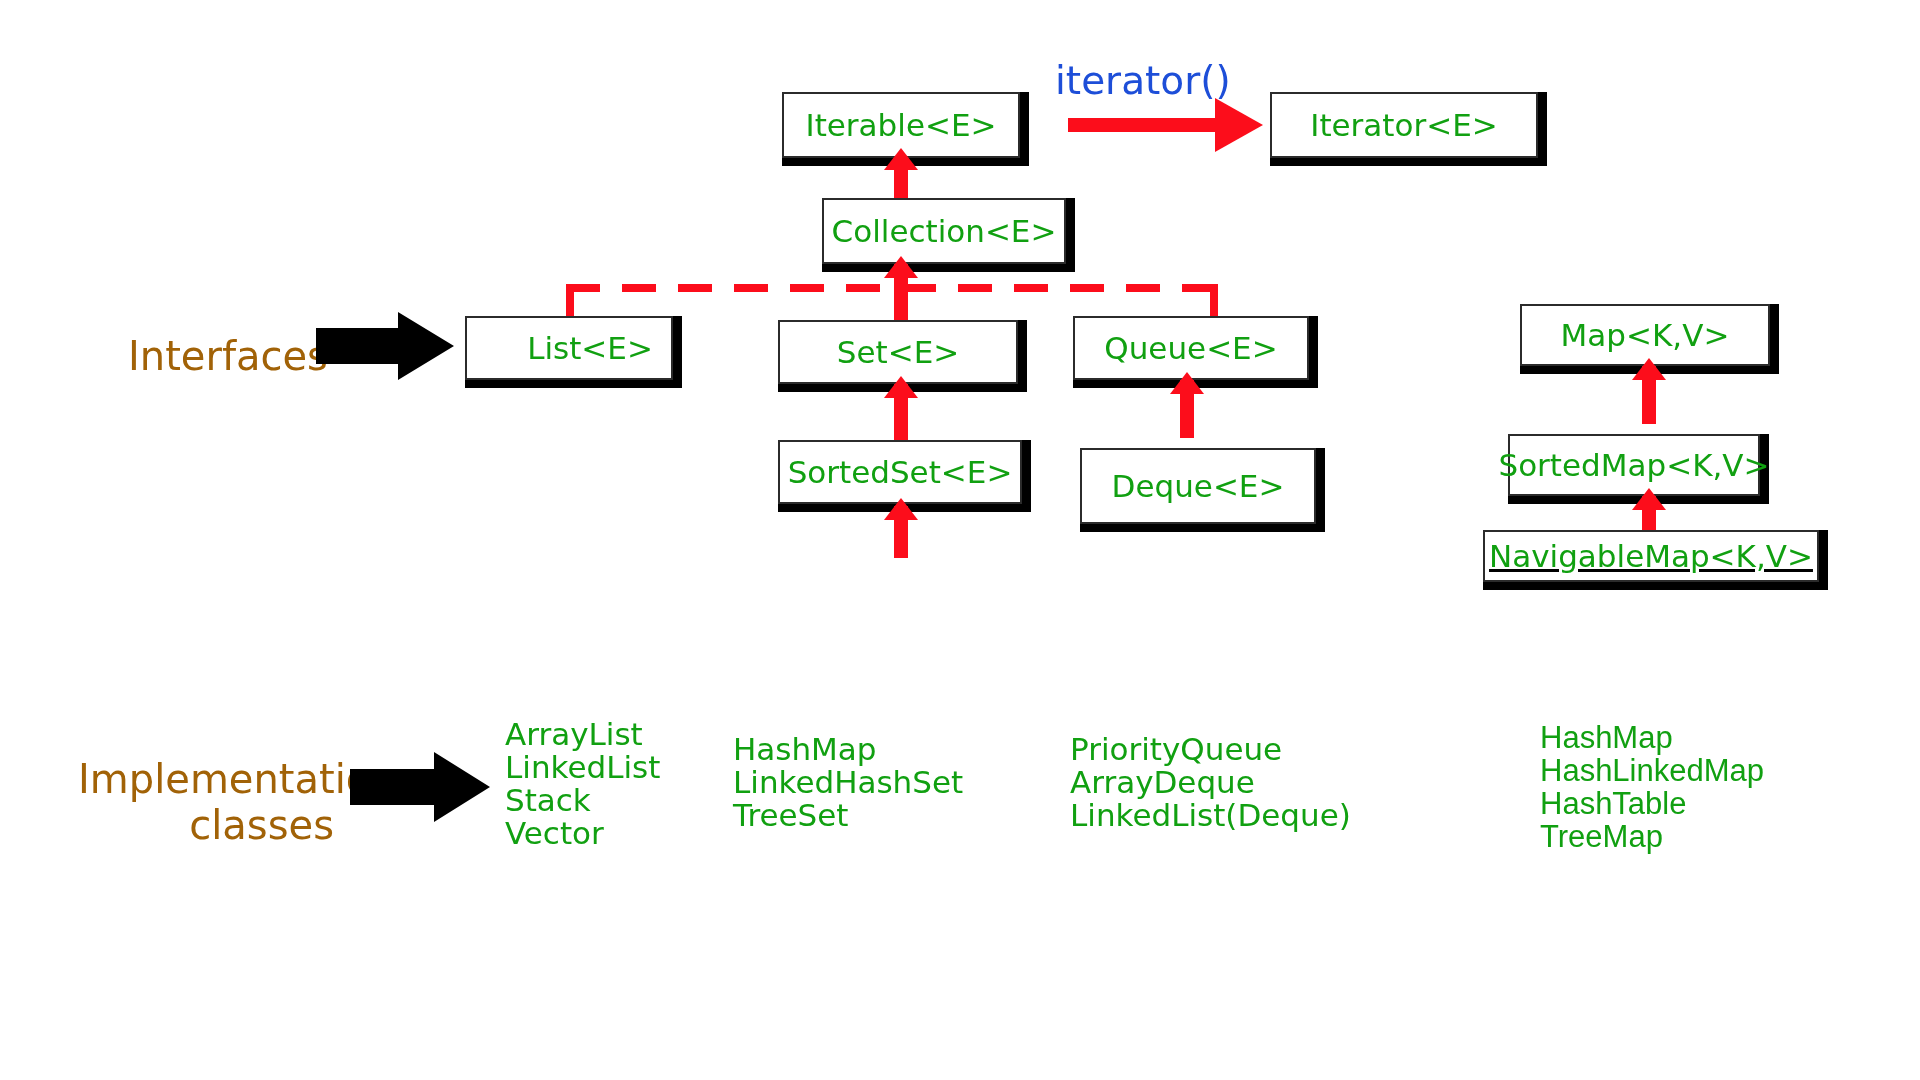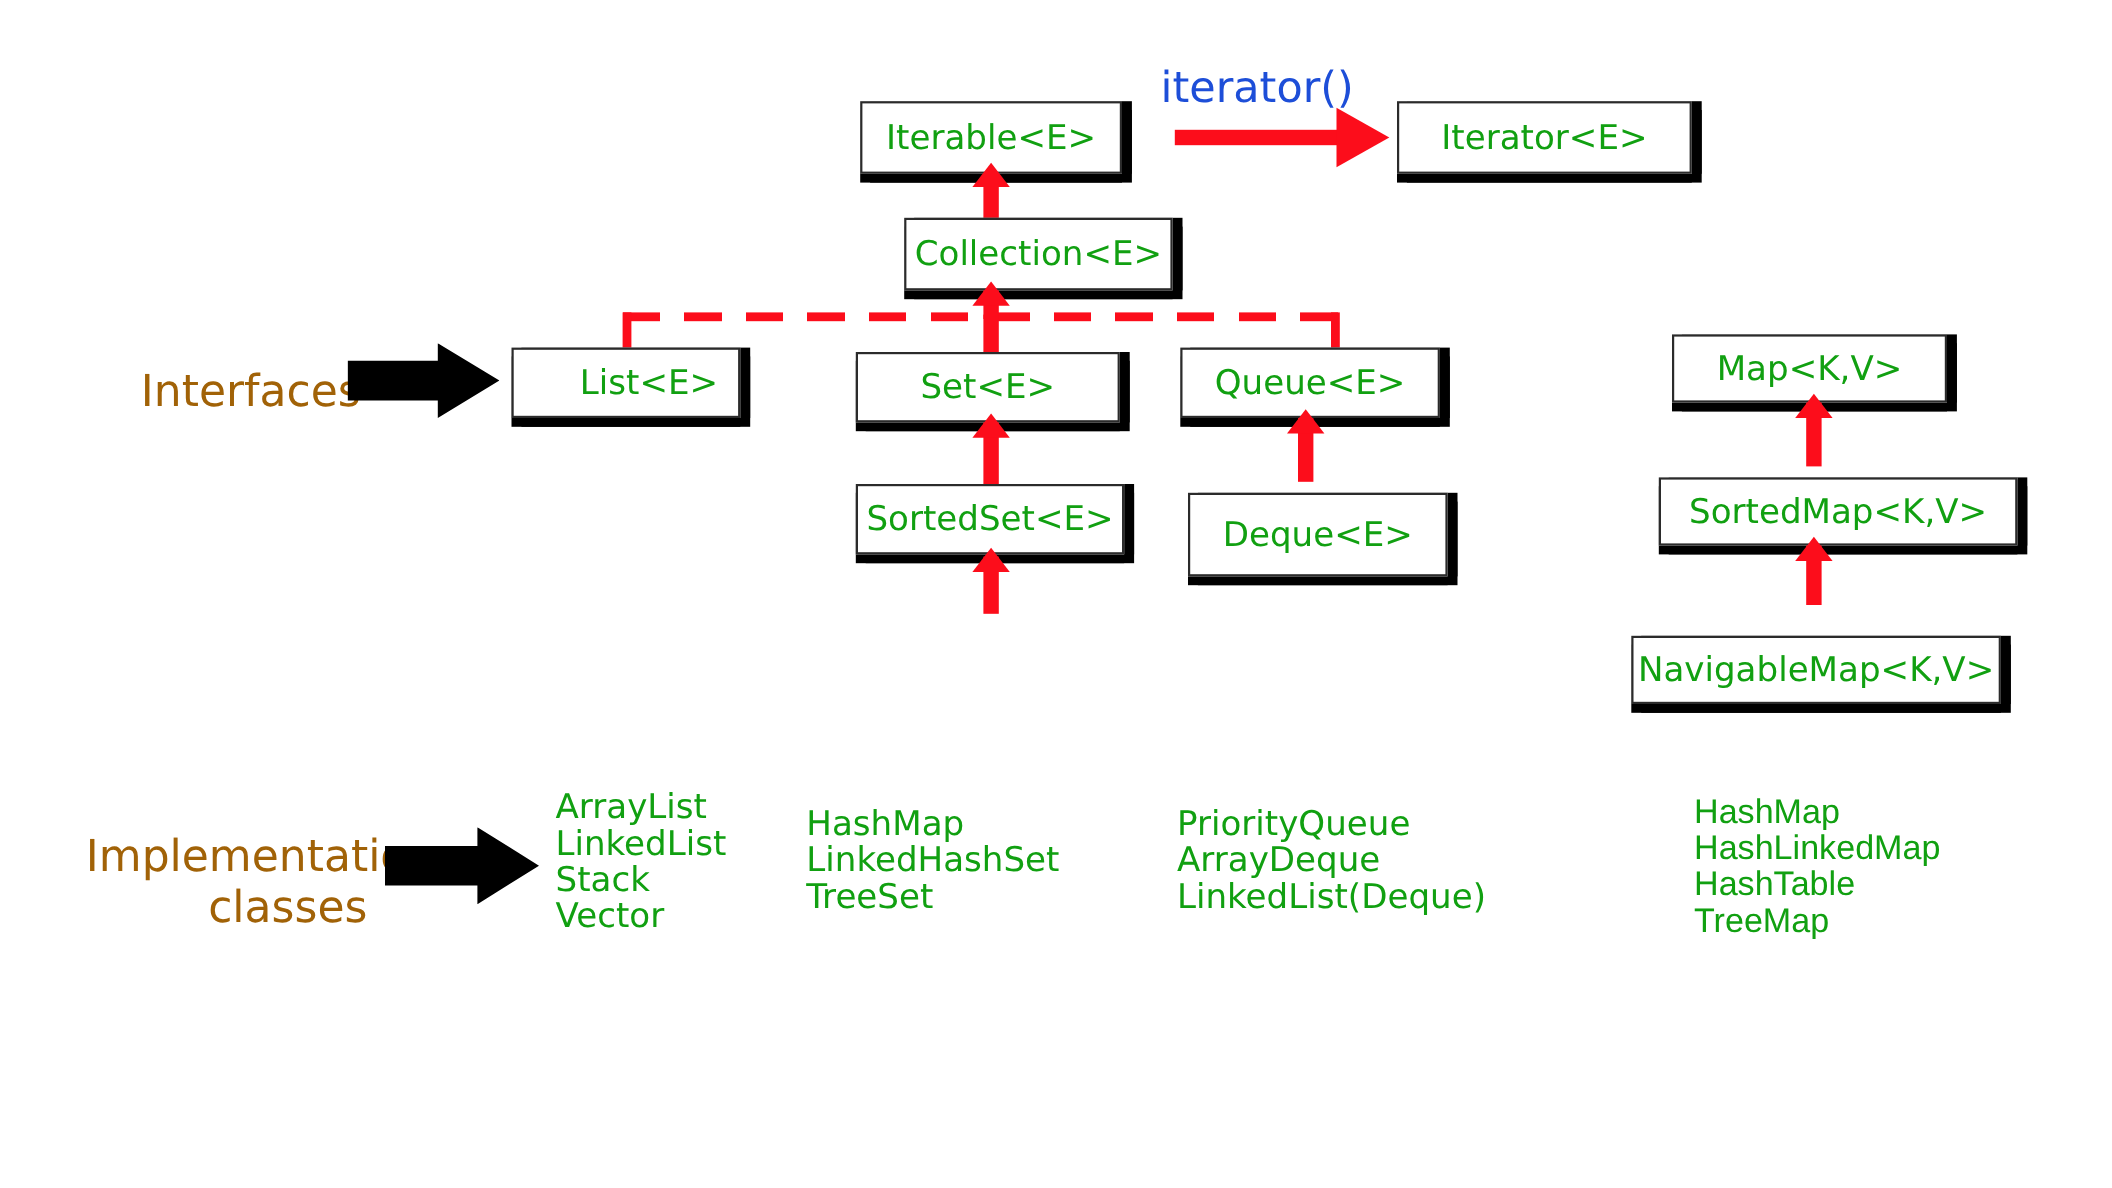--- a/index.html
+++ b/index.html
@@ -177,28 +177,28 @@
   <div class="conn-arrow-up" style="left:884px; top:498px;"></div>
 
 
   <div class="node" style="left:1520px; top:304px; width:250px; height:62px;">
     <span class="node-label">Map&lt;K,V&gt;</span>
   </div>
 
   <div class="conn-line" style="left:1642px; top:366px; width:14px; height:58px;"></div>
   <div class="conn-arrow-up" style="left:1632px; top:358px;"></div>
 
-  <div class="node" style="left:1508px; top:434px; width:326px; height:62px;">
+  <div class="node" style="left:1508px; top:434px; width:252px; height:62px;">
     <span class="node-label">SortedMap&lt;K,V&gt;</span>
   </div>
 
   <div class="conn-line" style="left:1642px; top:496px; width:14px; height:54px;"></div>
   <div class="conn-arrow-up" style="left:1632px; top:488px;"></div>
 
-  <div class="node" style="left:1483px; top:578px; width:336px; height:62px;">
+  <div class="node" style="left:1483px; top:530px; width:336px; height:52px;text-decoration:underline;">
     <span class="node-label">NavigableMap&lt;K,V&gt;</span>
   </div>
 
   <div class="section-label" style="left:78px; top:756px; width:256px;">Implementation
 classes</div>
   <div class="block-arrow" style="left:350px; top:752px;">
     <svg width="140" height="70" viewBox="0 0 140 70">
       <polygon points="0,17 84,17 84,0 140,35 84,70 84,53 0,53" fill="#000000"></polygon>
     </svg>
   </div>

